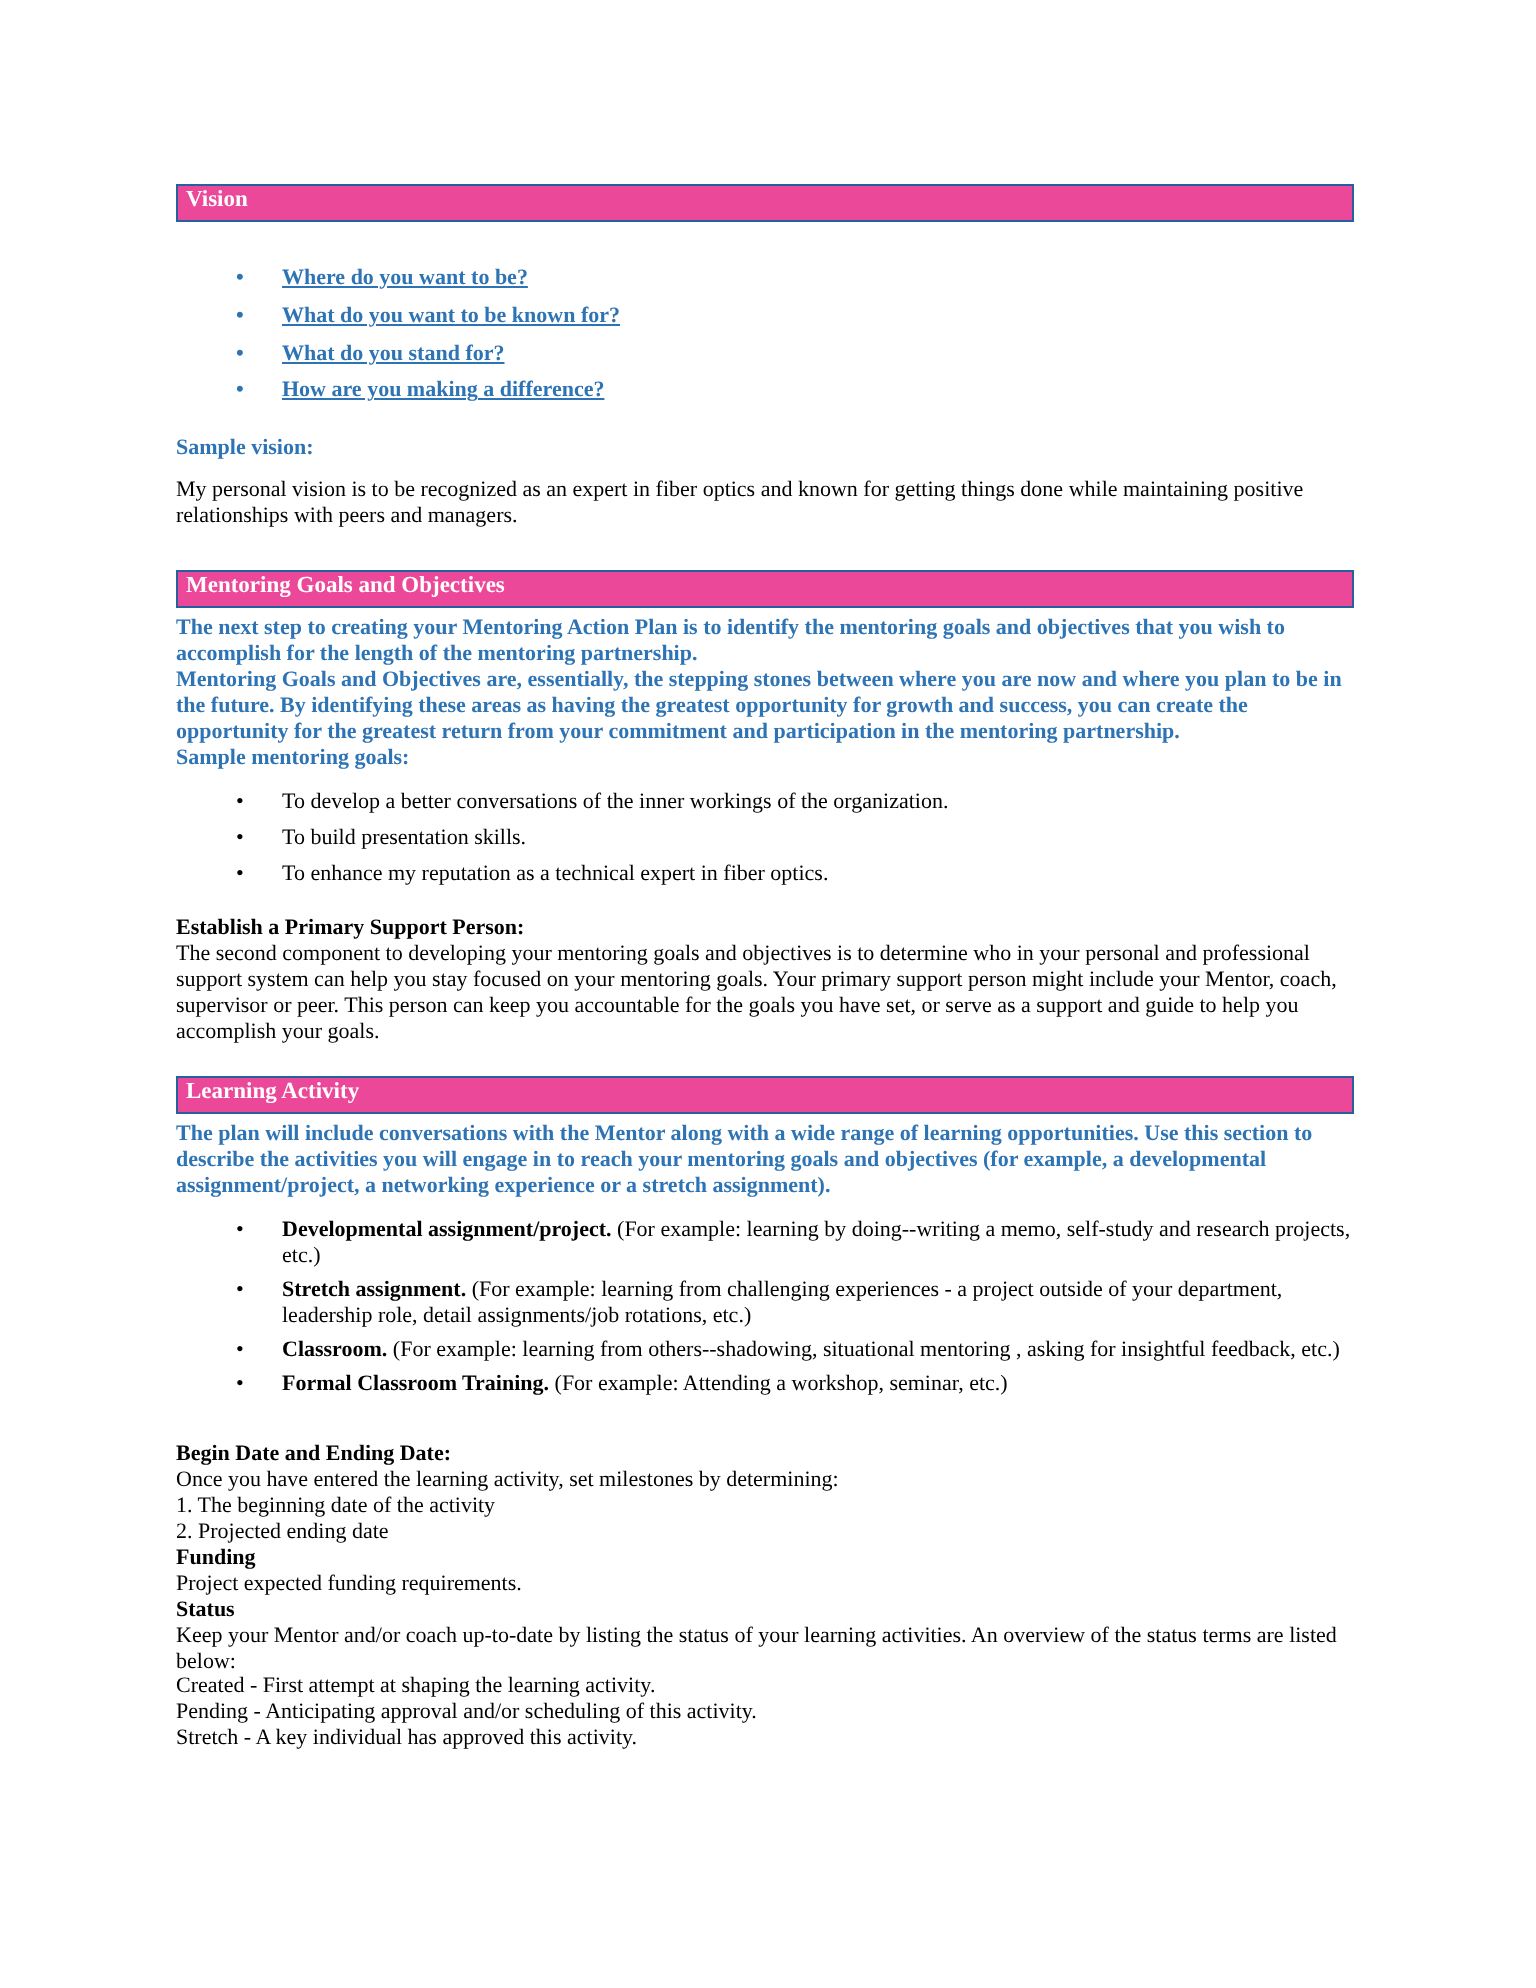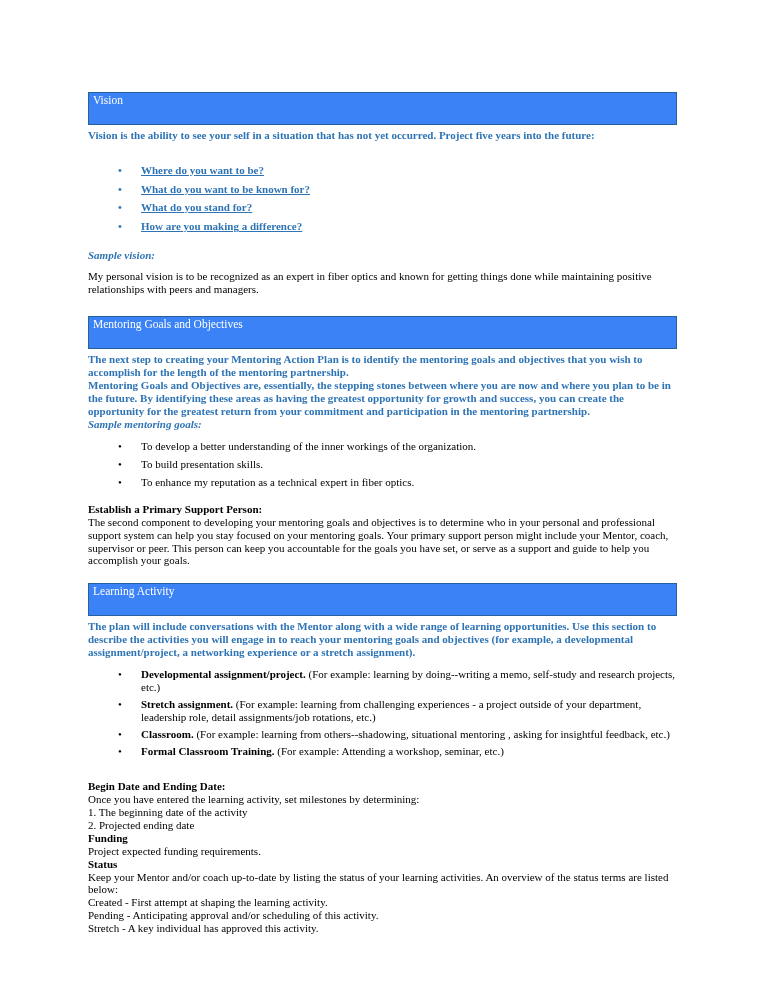--- a/index.html
+++ b/index.html
@@ -15,36 +15,36 @@
     color: #000000;
     font-size: 11px;
     line-height: 1.18;
   }
   .page {
     width: 589px;
     margin-left: 88px;
     padding-top: 92px;
   }
   .section-bar {
-    background: #3b82f6;
+    background: #ec4899;
     border: 1px solid #27609E;
     color: #ffffff;
-    font-weight: normal;
+    font-weight: bold;
     font-size: 11.5px;
-    padding: 1px 4px 16px 4px;
+    padding: 1px 4px 2px 4px;
     box-sizing: border-box;
   }
   .bar-goals { margin-top: 20px; }
   .bar-learning { margin-top: 16px; }
   p { margin: 0; }
   .blue {
     color: #2E74B5;
     font-weight: bold;
   }
-  .italic { font-style: italic; }
+  .italic { }
   .b { font-weight: bold; }
   .intro { margin-top: 4px; }
   ul {
     list-style: none;
     margin: 0;
     padding: 0 0 0 30px;
   }
   li {
     position: relative;
     padding-left: 23px;
@@ -67,38 +67,37 @@
   .dates-heading { margin-top: 22px; }
 </style>
 </head>
 <body>
 
 <div class="page">
 
   <div class="section-bar">
     <span>Vision</span>
   </div>
-  <p class="blue intro">Vision is the ability to see your self in a situation that has not yet occurred. Project five years into the future:</p>
   <ul class="vision-bullets blue">
     <li>Where do you want to be?</li>
     <li>What do you want to be known for?</li>
     <li>What do you stand for?</li>
     <li>How are you making a difference?</li>
   </ul>
   <p class="blue italic sample-vision-label">Sample vision:</p>
   <p class="sample-vision-text">My personal vision is to be recognized as an expert in fiber optics and known for getting things done while maintaining positive relationships with peers and managers.</p>
 
   <div class="section-bar bar-goals">
     <span>Mentoring Goals and Objectives</span>
   </div>
   <p class="blue intro">The next step to creating your Mentoring Action Plan is to identify the mentoring goals and objectives that you wish to accomplish for the length of the mentoring partnership.</p>
   <p class="blue">Mentoring Goals and Objectives are, essentially, the stepping stones between where you are now and where you plan to be in the future. By identifying these areas as having the greatest opportunity for growth and success, you can create the opportunity for the greatest return from your commitment and participation in the mentoring partnership.</p>
   <p class="blue italic">Sample mentoring goals:</p>
   <ul class="goals-bullets">
-    <li>To develop a better understanding of the inner workings of the organization.</li>
+    <li>To develop a better conversations of the inner workings of the organization.</li>
     <li>To build presentation skills.</li>
     <li>To enhance my reputation as a technical expert in fiber optics.</li>
   </ul>
   <p class="b support-heading">Establish a Primary Support Person:</p>
   <p>The second component to developing your mentoring goals and objectives is to determine who in your personal and professional support system can help you stay focused on your mentoring goals. Your primary support person might include your Mentor, coach, supervisor or peer. This person can keep you accountable for the goals you have set, or serve as a support and guide to help you accomplish your goals.</p>
 
   <div class="section-bar bar-learning">
     <span>Learning Activity</span>
   </div>
   <p class="blue intro">The plan will include conversations with the Mentor along with a wide range of learning opportunities. Use this section to describe the activities you will engage in to reach your mentoring goals and objectives (for example, a developmental assignment/project, a networking experience or a stretch assignment).</p>

